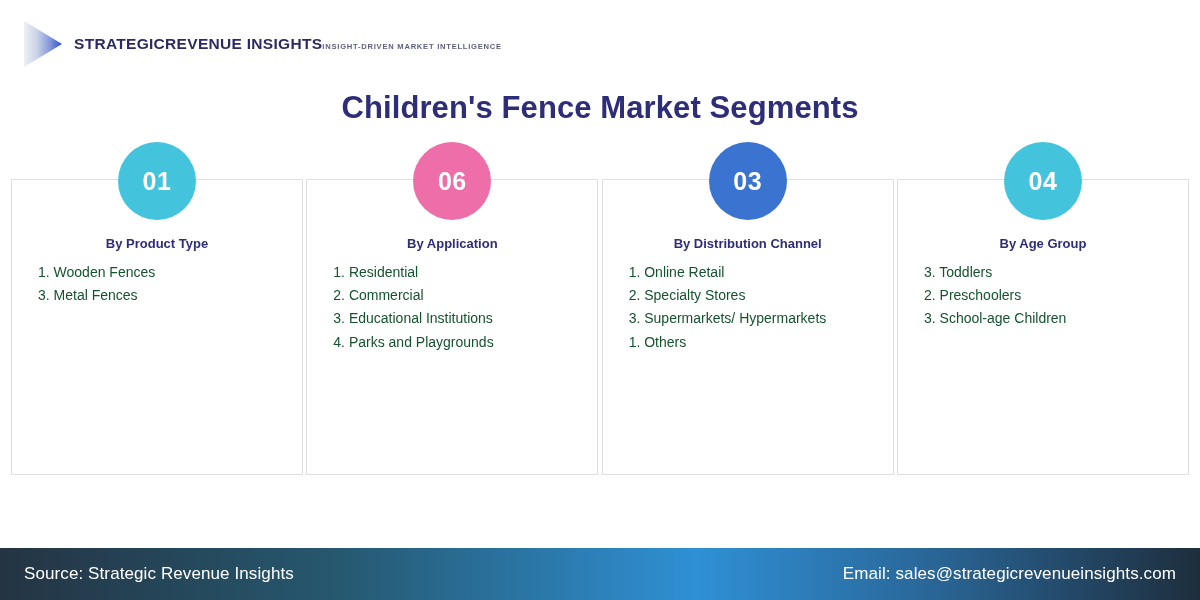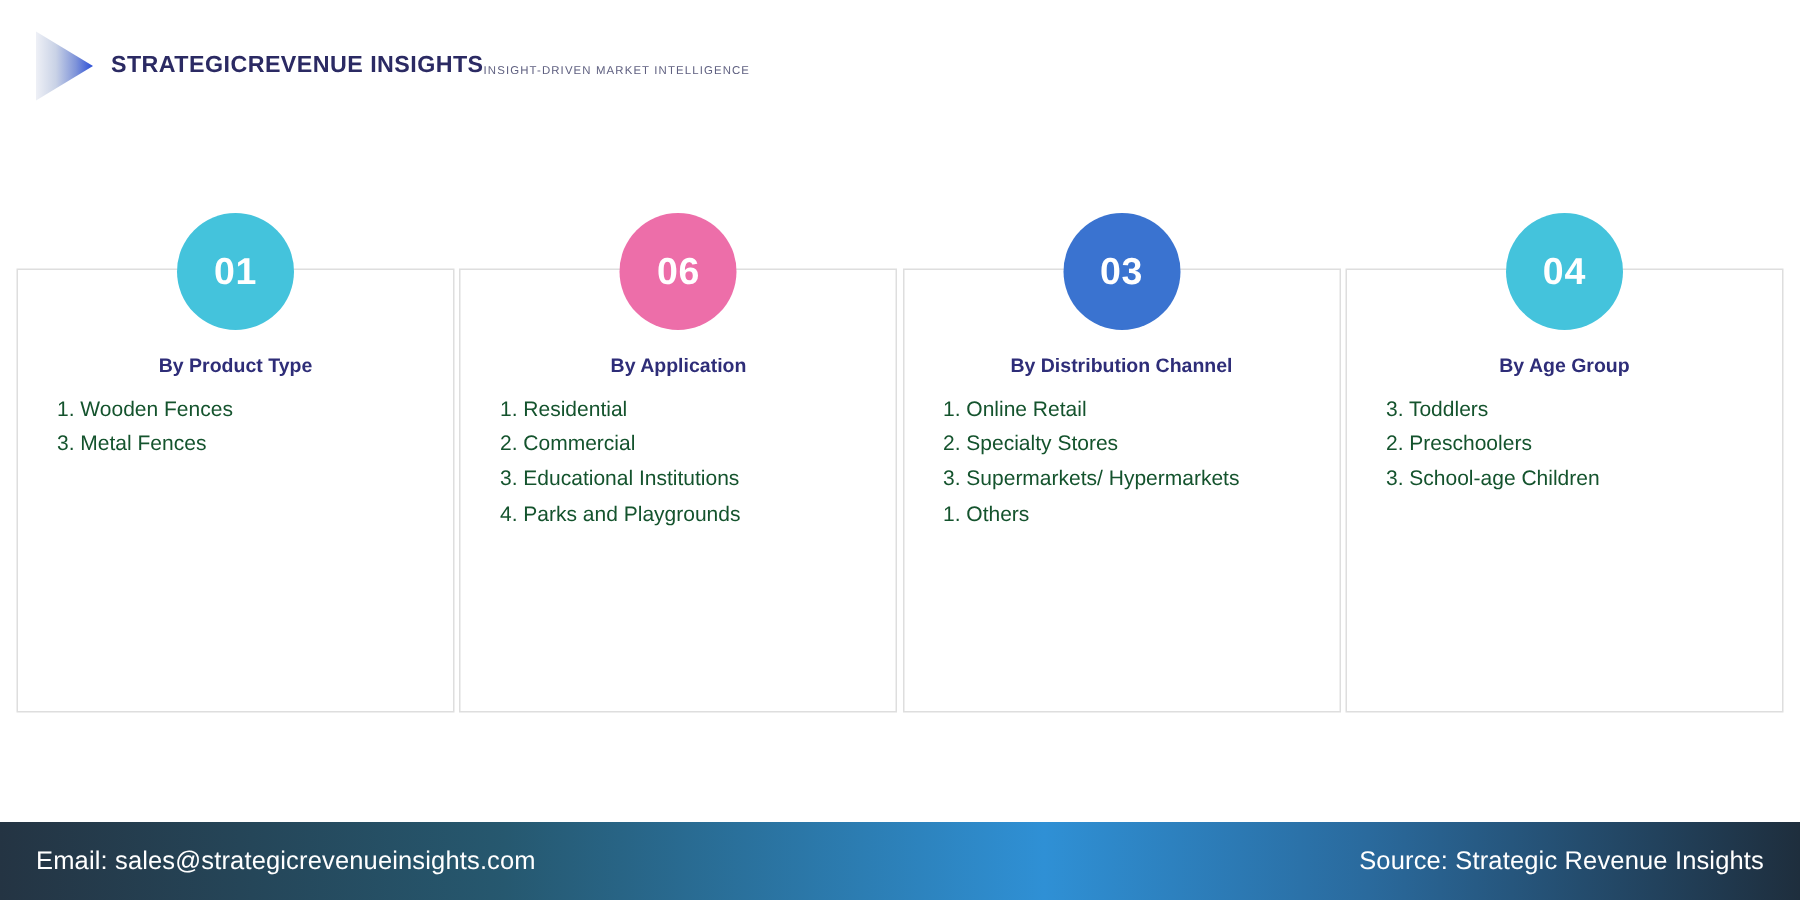--- a/index.html
+++ b/index.html
@@ -39,21 +39,21 @@
     font-weight: bold;
     letter-spacing: 0.3px;
     color: #2b2a63;
     line-height: 1.12;
   }
   .logo-tagline {
     margin-top: 7px;
     font-size: 7.6px;
     letter-spacing: 0.75px;
     color: #5f6080;
-    font-weight: normal;
+    font-weight: bold;
   }
 
   
   .page-title {
     position: absolute;
     left: 0;
     right: 0;
     top: 90px;
     text-align: center;
     font-size: 31px;
@@ -166,20 +166,21 @@
         <path d="M2 3 L2 49 L40 26 Z" fill="url(#chevGrad)"></path>
       </svg>
     </span>
     <span class="logo-text">
       <span class="logo-line1">STRATEGIC</span>
       <span class="logo-line2">REVENUE INSIGHTS</span>
       <span class="logo-tagline">INSIGHT-DRIVEN MARKET INTELLIGENCE</span>
     </span>
   </div>
 
+  <h1 class="page-title">Children's Fence Market Segments</h1>
 
   <div class="cards">
 
     <div class="card">
       <div class="card-badge" style="background: rgb(68, 195, 220);">01</div>
       <div class="card-body">
         <div class="card-heading">By Product Type</div>
         <ul class="card-list">
           <li>1. Wooden Fences</li>
           <li>3. Metal Fences</li>
@@ -221,17 +222,17 @@
           <li>3. Toddlers</li>
           <li>2. Preschoolers</li>
           <li>3. School-age Children</li>
         </ul>
       </div>
     </div>
 
   </div>
 
   <div class="footer">
+    <span class="footer-text">Source: Strategic Revenue Insights</span>
     <span class="footer-text">Email: sales@strategicrevenueinsights.com</span>
-    <span class="footer-text">Source: Strategic Revenue Insights</span>
   </div>
 
 </div>
 
 </body></html>

